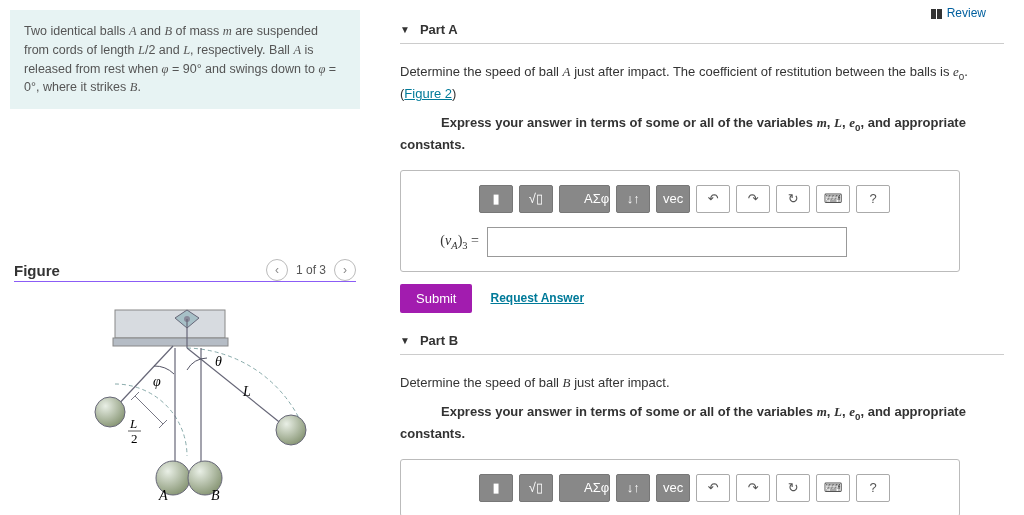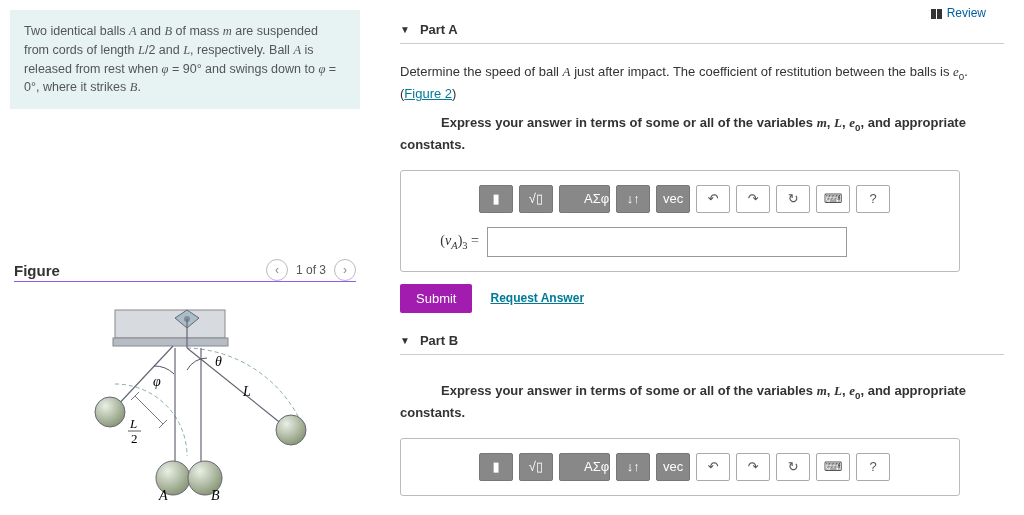--- a/index.html
+++ b/index.html
@@ -205,20 +205,21 @@
       </div>
     </div>
   </div>
 
   <div class="part-section part-b-section">
     <div class="part-header">
       <span class="disclose">▼</span>
       <span class="part-title">Part B</span>
     </div>
     <div class="part-body">
+      <div class="part-text">Determine the speed of ball <span class="math-it">B</span> just after impact.</div>
       <div class="part-text" style="margin-top:8px"><span class="strong">Express your answer in terms of some or all of the variables <span class="math-it">m</span>, <span class="math-it">L</span>, <span class="math-it">e</span><sub>0</sub>, and appropriate constants.</span></div>
 
       <div class="answer-box">
         <div class="toolbar">
           <div class="tool">▮</div>
           <div class="tool">√▯</div>
           <div class="tool wide">ΑΣφ</div>
           <div class="tool">↓↑</div>
           <div class="tool">vec</div>
           <div class="tool light">↶</div>

